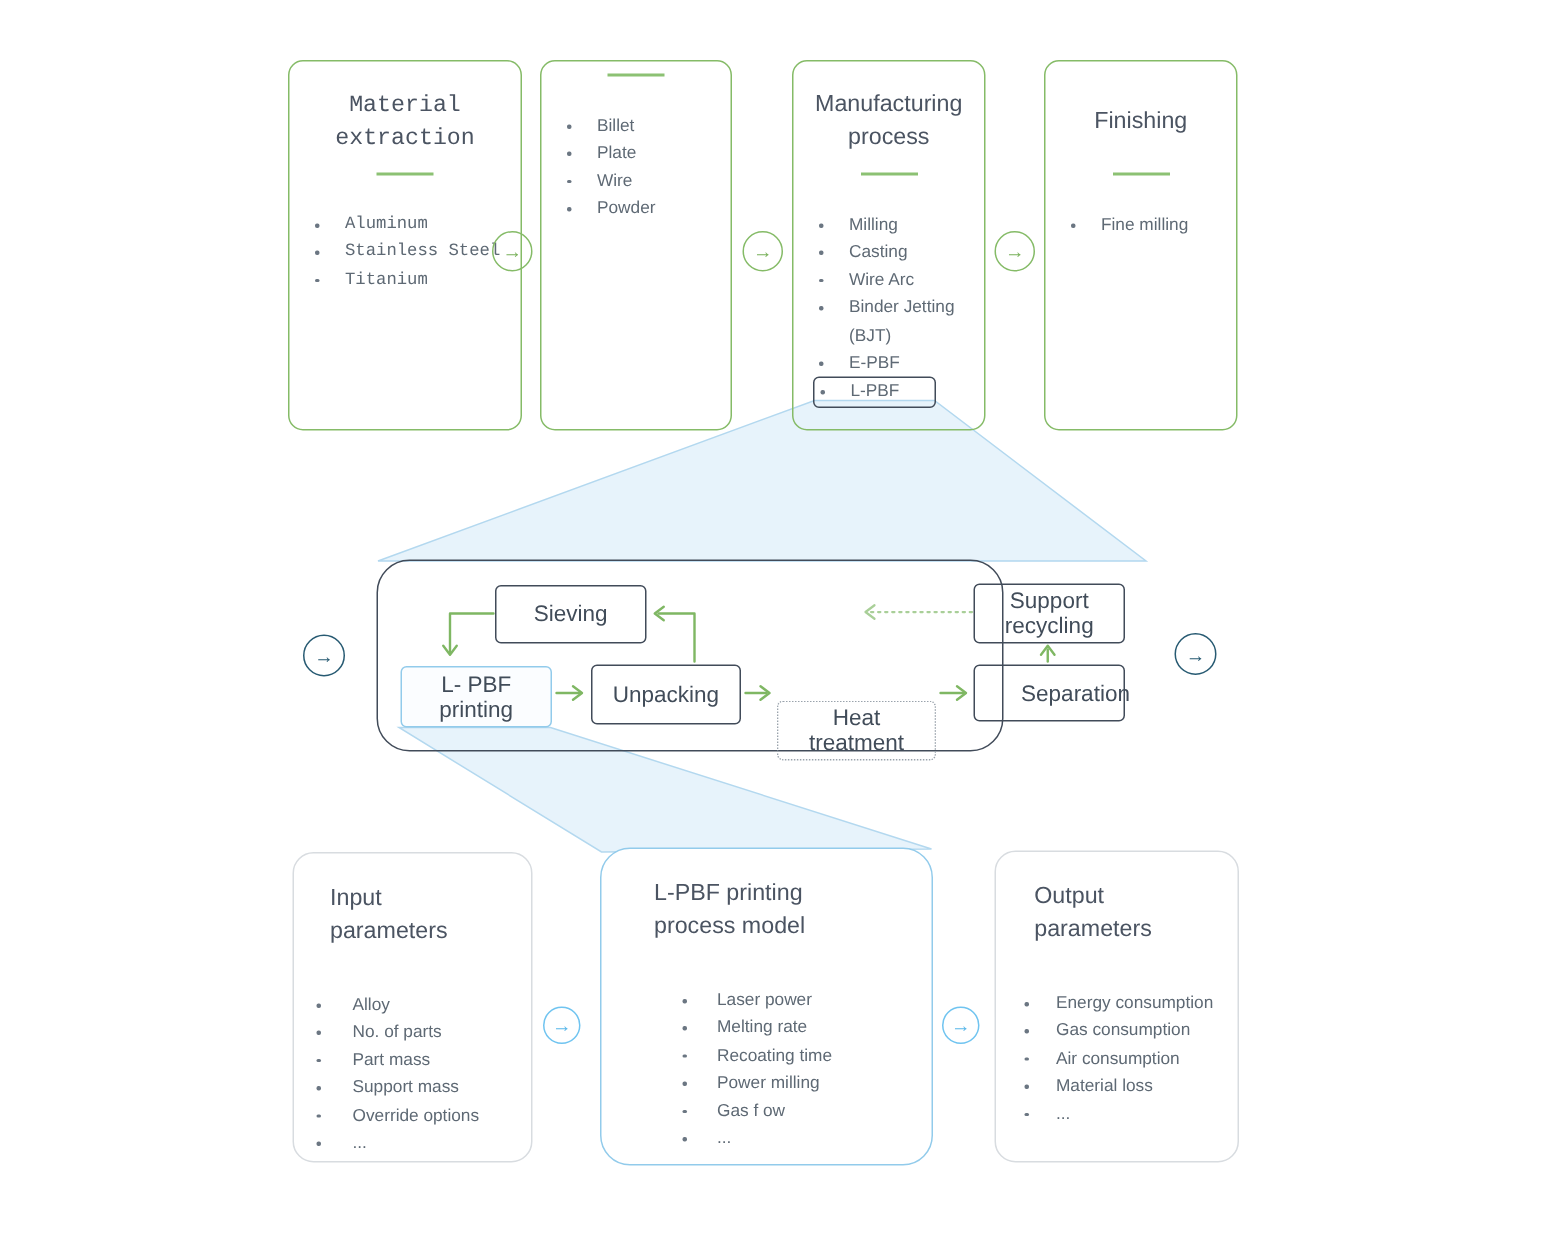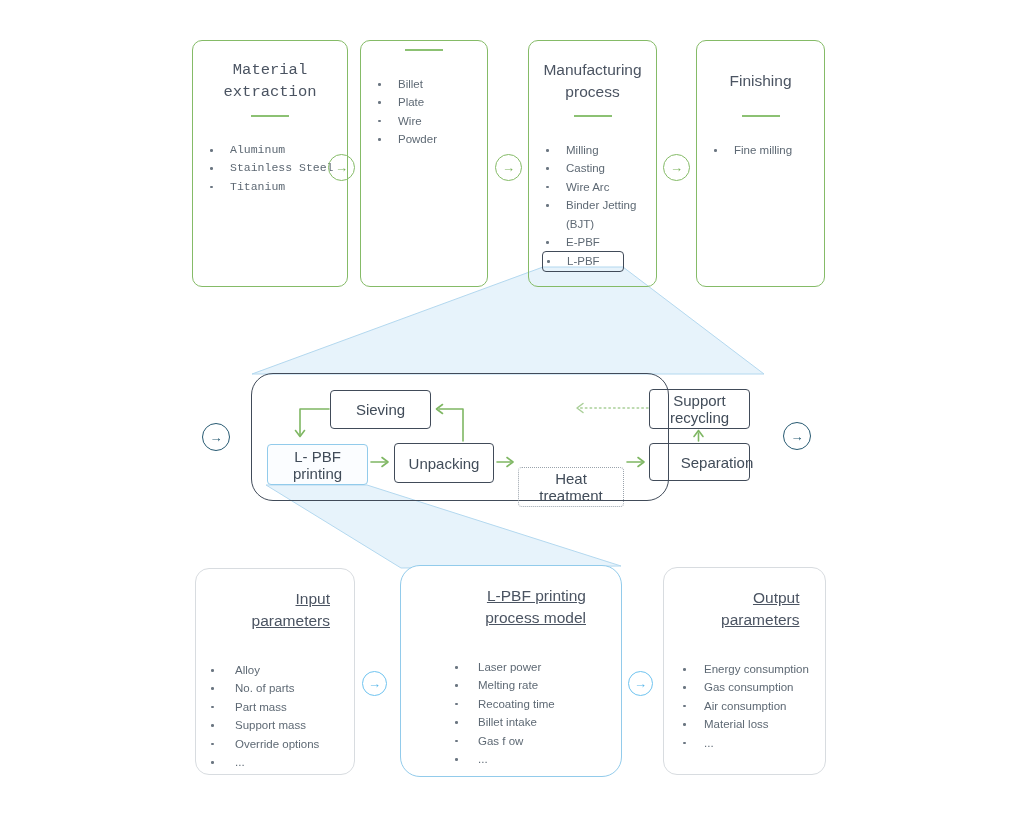--- a/index.html
+++ b/index.html
@@ -55,21 +55,21 @@
   .node.dotted{border:1.6px dotted #9aa3ac;}
 
   
   .bbox{
     position:absolute;box-sizing:border-box;background:#ffffff;z-index:2;
   }
   .bbox.plain{border:1.4px solid #d8dce0;border-radius:14px;}
   .bbox.blue{border:1.5px solid #92cbeb;border-radius:20px;}
   .bbox .title{
     margin-top:18px;min-height:46px;display:flex;align-items:center;justify-content:center;
-    text-align:right;font-size:15.5px;color:#4b5462;line-height:22px;text-decoration:underline;
+    text-align:left;font-size:15.5px;color:#4b5462;line-height:22px;
   }
   .bbox .title span{max-width:160px;}
   ul.blist.in{margin-top:28px;padding-left:13px;}
   ul.blist.in .dot{width:26px;}
   ul.blist.model{margin-top:28px;padding-left:52px;}
   ul.blist.model .dot{width:25px;}
   ul.blist.out{margin-top:28px;padding-left:17px;}
   ul.blist.out .dot{width:23px;}
 </style>
 </head>
@@ -258,21 +258,21 @@
       <li>
           <span class="dot"></span>
           <span>Melting rate</span>
         </li>
       <li>
           <span class="dot"></span>
           <span>Recoating time</span>
         </li>
       <li>
           <span class="dot"></span>
-          <span>Billet intake</span>
+          <span>Power milling</span>
         </li>
       <li>
           <span class="dot"></span>
           <span>Gas f ow</span>
         </li>
       <li>
           <span class="dot"></span>
           <span>...</span>
         </li>
     </ul>

